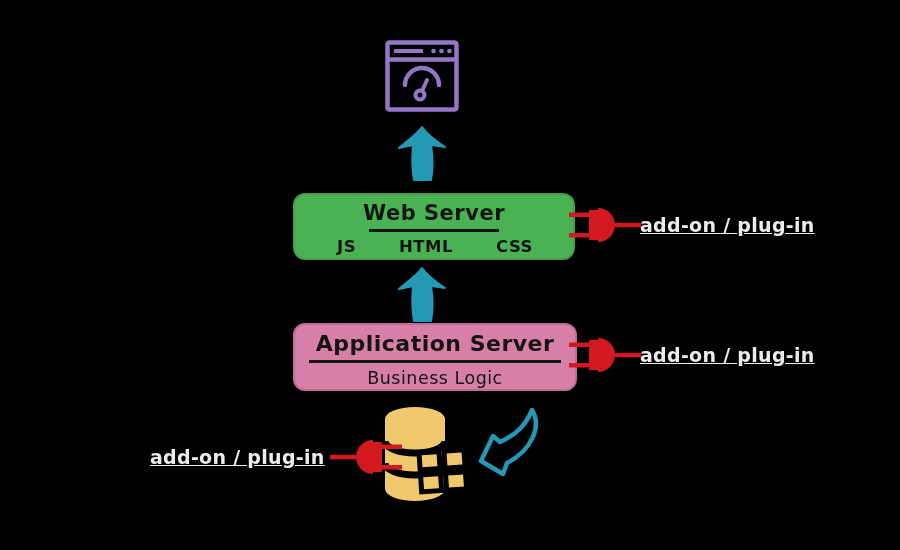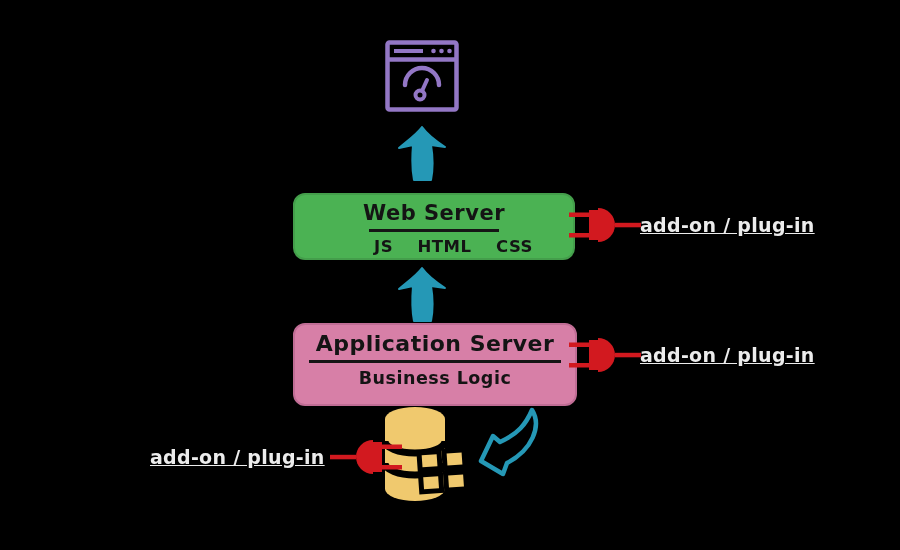--- a/index.html
+++ b/index.html
@@ -25,23 +25,22 @@
   .node-box.pink{background:var(--pink); border:2px solid var(--pink-border);}
   .node-title{
     display:inline-block; font-size:21px; font-weight:bold;
     letter-spacing:0.5px; line-height:1.2;
   }
   .title-underline{height:2.5px; background:#151515; margin:3px auto 5px;}
   .tech-row{
     display:flex; justify-content:space-between;
     padding:0 40px 0 42px; font-size:16.5px; font-weight:bold;
     letter-spacing:0.5px;
-    margin-left:37px;
   }
-  .node-subtitle{font-size:17.5px; font-weight:bold; letter-spacing:0.5px;}
+  .node-subtitle{font-size:17.5px; font-weight:normal; letter-spacing:0.5px;}
   .plugin-label{
     position:absolute; transform:translateY(-50%);
     color:var(--label-text); font-size:19px; font-weight:bold;
     letter-spacing:0.3px; white-space:nowrap;text-decoration:underline;
   }
   .plugin-label.right-align{text-align:right;}
   svg{display:block;}
 </style>
 </head>
 <body>
@@ -80,21 +79,21 @@
     <rect x="20" y="5" width="9" height="30" fill="var(--red)"></rect>
     <path d="M29,3 A17 17 0 0 1 29,37 Z" fill="var(--red)"></path>
     <rect x="46" y="17.8" width="26" height="4.5" fill="var(--red)"></rect>
   </svg>
   <div class="plugin-label" style="left:640px;top:225px;">add-on / plug-in</div>
 
   <svg class="abs" style="left:397px;top:266px;" width="50" height="58" viewBox="0 0 50 56">
     <path d="M25,1 C30,8 39,15 48,21 L34,19 C36,31 36,44 34,54 L17,54 C15,44 15,31 16,19 L2,22 C10,15 20,8 25,1 Z" fill="var(--teal)" stroke="var(--teal)" stroke-width="2" stroke-linejoin="round"></path>
   </svg>
 
-  <div class="node-box pink" style="left:293px;top:323px;width:284px;height:83px;">
+  <div class="node-box pink" style="left:293px;top:323px;width:284px;height:68px;">
     <span class="node-title" style="font-size:22px;">Application Server</span>
     <div class="title-underline" style="width:252px;"></div>
     <div class="node-subtitle">Business Logic</div>
   </div>
 
   <svg class="abs" style="left:569px;top:335px;" width="72" height="40" viewBox="0 0 72 40">
     <rect x="0" y="7.5" width="24" height="4.5" fill="var(--red)"></rect>
     <rect x="0" y="28" width="24" height="4.5" fill="var(--red)"></rect>
     <rect x="20" y="5" width="9" height="30" fill="var(--red)"></rect>
     <path d="M29,3 A17 17 0 0 1 29,37 Z" fill="var(--red)"></path>

